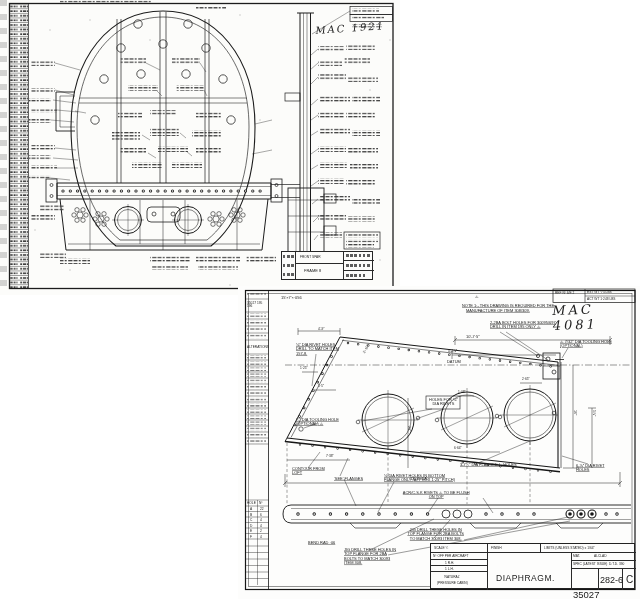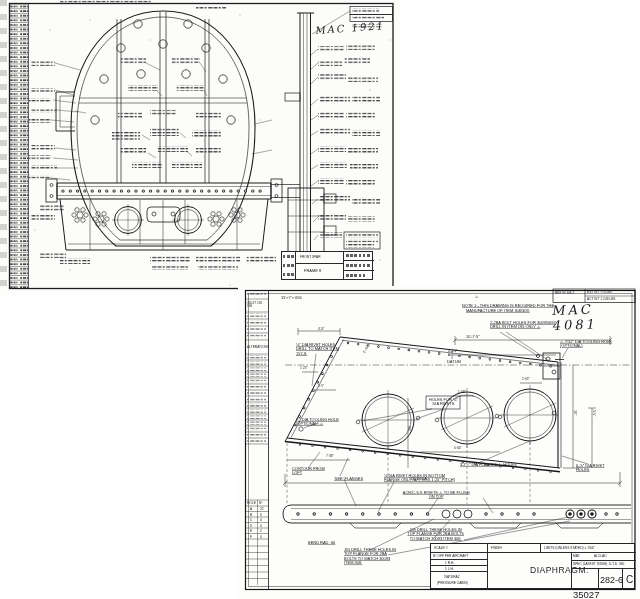--- a/index.html
+++ b/index.html
@@ -601,21 +601,21 @@
         <div class="cell bb" style="left:0;top:7px;width:100%;height:6px;">
           <span class="t s35 nw" style="left:14px;top:1px;">1 R.H.</span>
         </div>
         <div class="cell bb" style="left:0;top:13px;width:100%;height:6px;">
           <span class="t s35 nw" style="left:14px;top:1px;">1 L.H.</span>
         </div>
         <span class="t s35 nw" style="left:13px;top:22px;">'NATURAL'</span>
         <span class="t s35 nw" style="left:6px;top:28px;">(PRESSURE CABIN)</span>
       </div>
       <div class="cell br" style="left:57px;top:9px;width:84px;height:37px;">
-        <span class="t nw" style="left:8px;top:13px;font-size:8.5px;letter-spacing:.5px;margin-left:34px;">DIAPHRAGM.</span>
+        <span class="t nw" style="left:8px;top:21px;font-size:8.5px;letter-spacing:.5px;">DIAPHRAGM.</span>
       </div>
       <div class="cell" style="left:141px;top:9px;width:64px;height:37px;">
         <div class="cell bb" style="left:0;top:0;width:100%;height:8px;">
           <span class="t s35 nw" style="left:1px;top:1px;">MAT.</span>
           <span class="t s35 nw" style="left:22px;top:1px;">ALCLAD</span>
         </div>
         <div class="cell bb" style="left:0;top:8px;width:100%;height:8px;">
           <span class="t s35 nw" style="left:1px;top:1px;">SPEC (LATEST ISSUE)</span>
           <span class="t s35 nw" style="left:37px;top:1px;">D.T.D. 390</span>
         </div>

